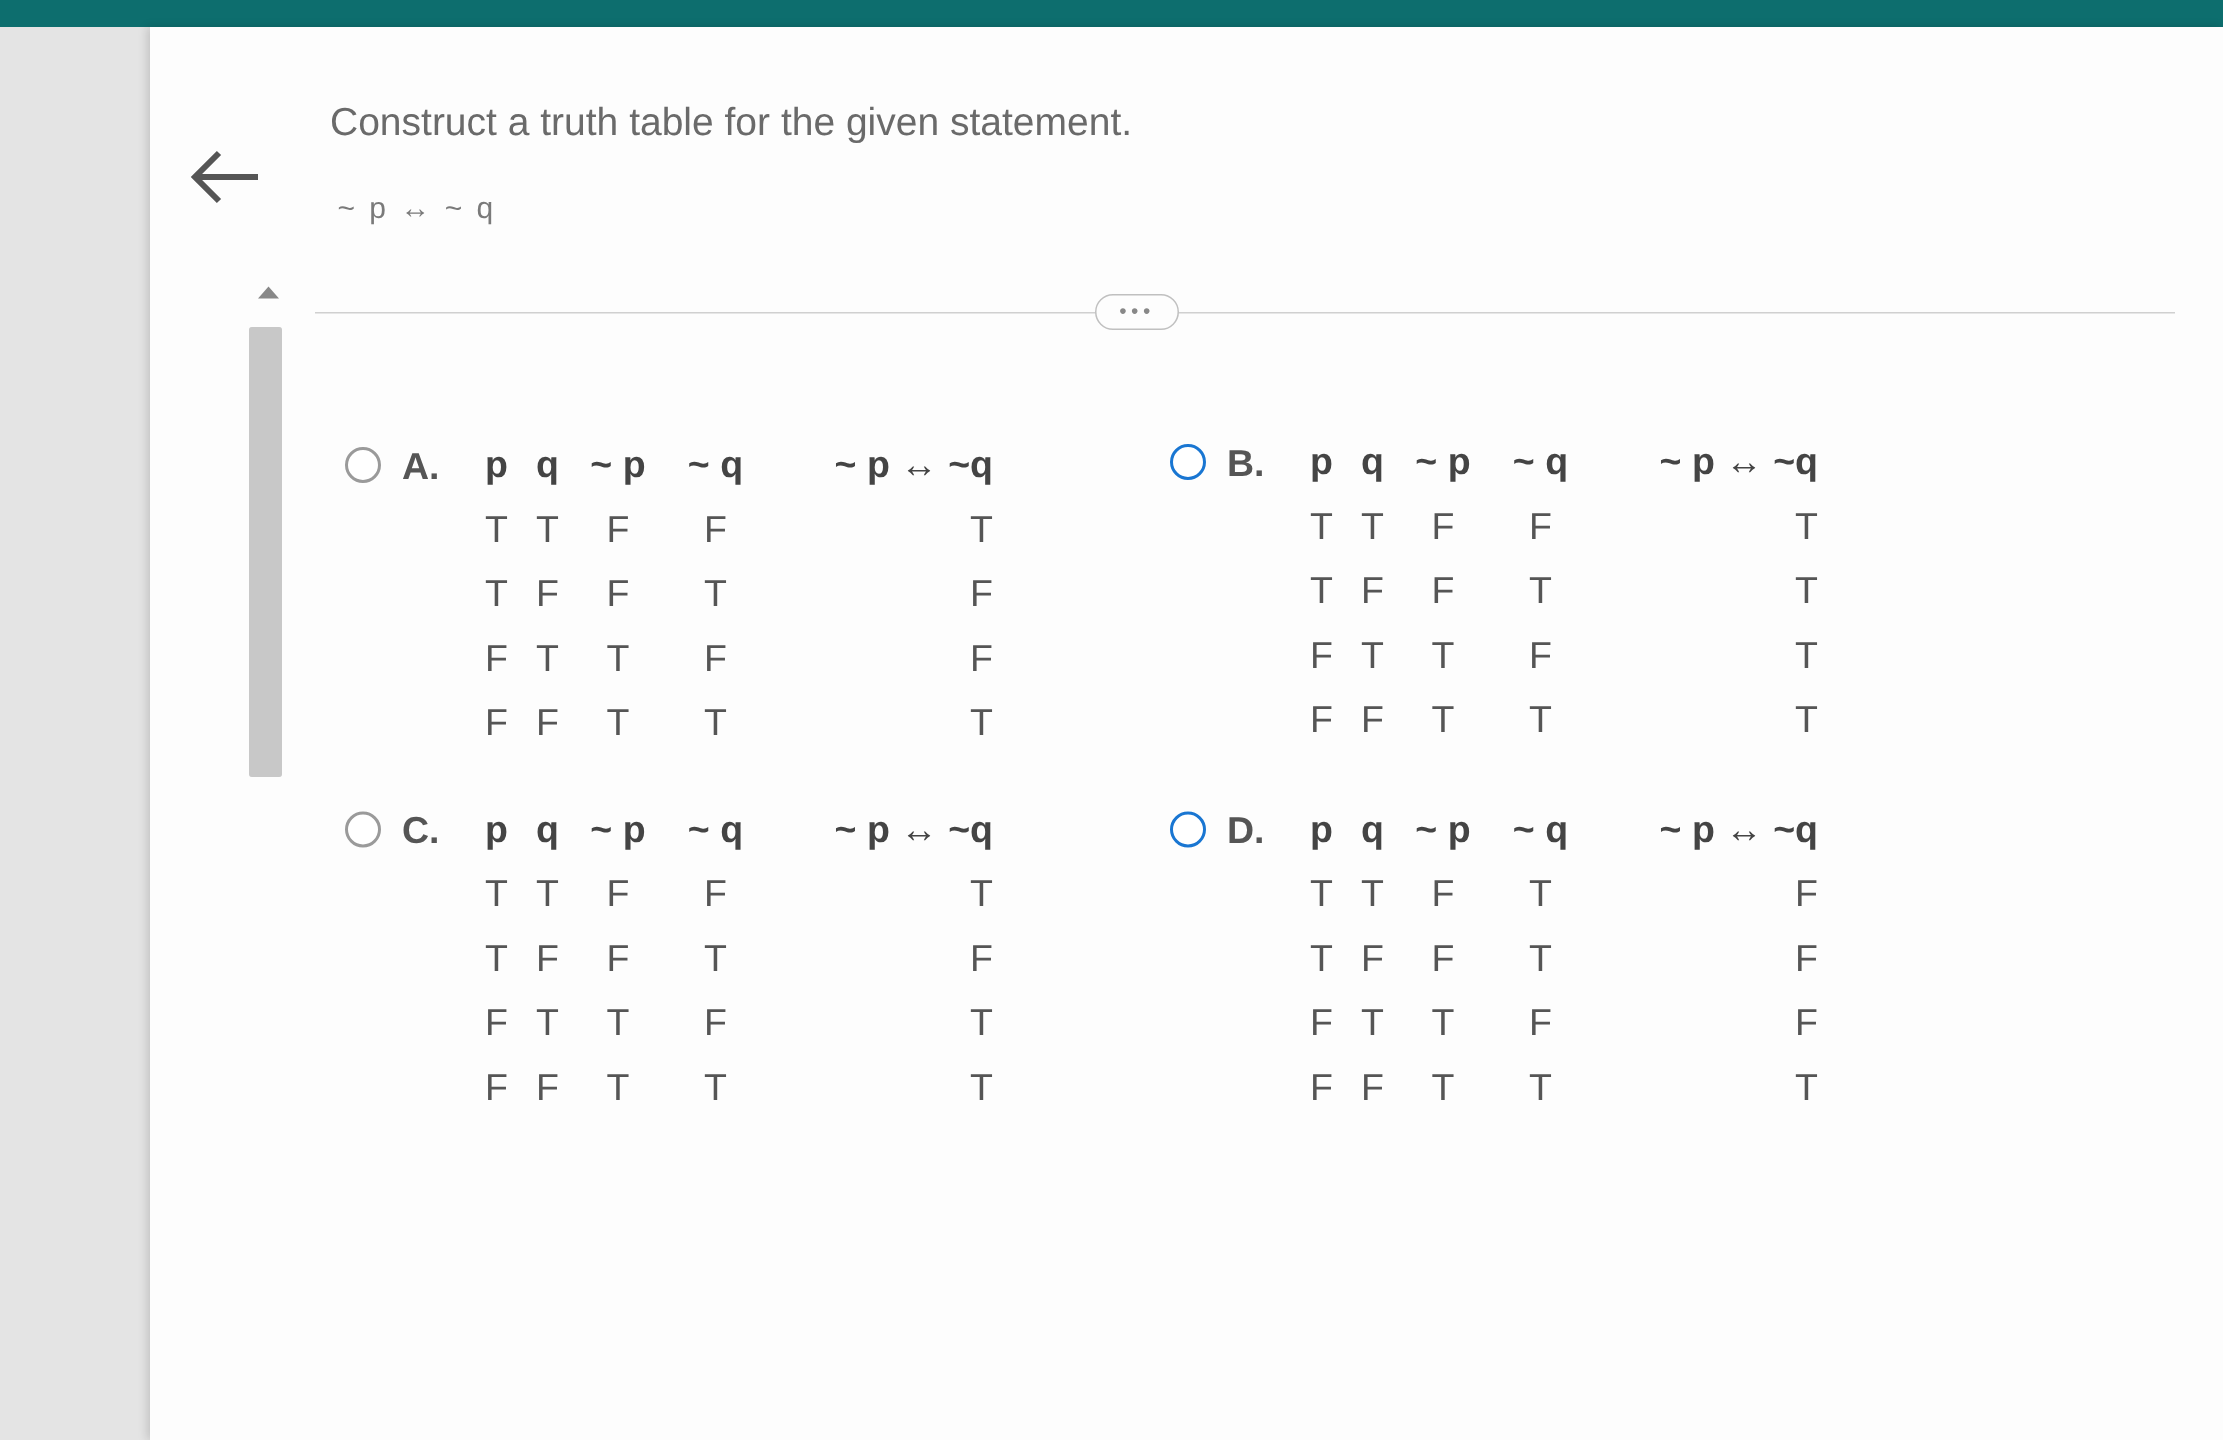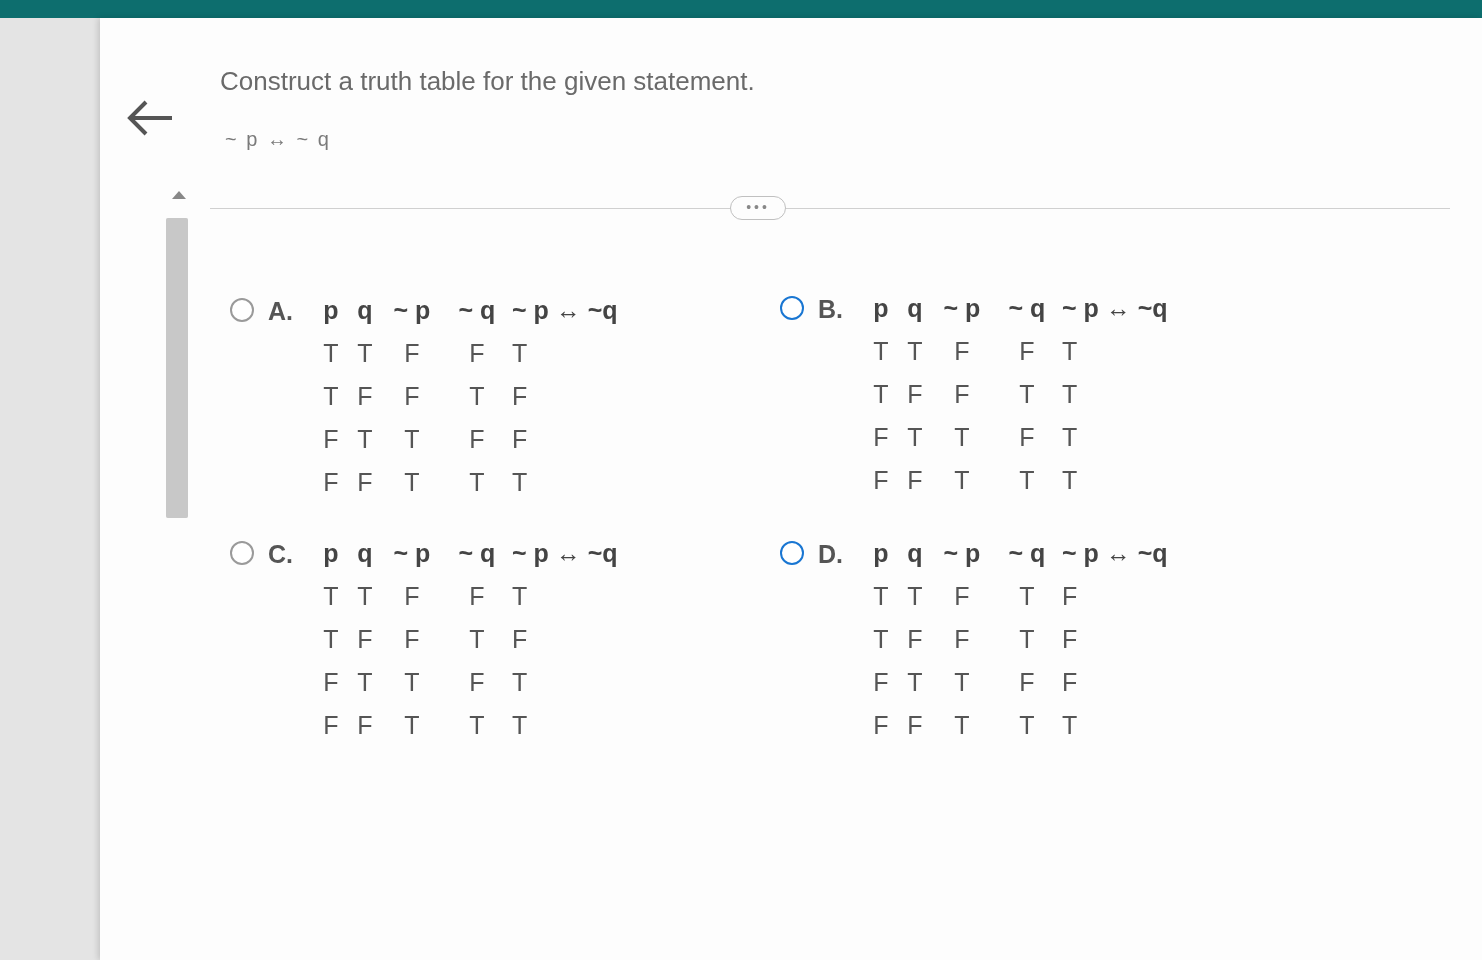--- a/index.html
+++ b/index.html
@@ -128,21 +128,21 @@
   }
   .tt-row {
     display: flex;
     align-items: baseline;
   }
   .tt-row.hdr { font-weight: bold; color: #444; }
   .c-p    { width: 34px; text-align: center; }
   .c-q    { width: 34px; text-align: center; }
   .c-np   { width: 60px; text-align: center; }
   .c-nq   { width: 70px; text-align: center; }
-  .c-res  { width: 150px; text-align: left; }
+  .c-res  { width: 150px; text-align: right; }
 </style>
 </head>
 <body>
 
 <div class="page">
 
   <div class="back-icon">
     <svg viewBox="0 0 60 60" width="60" height="60">
       <line x1="12" y1="30" x2="52" y2="30" stroke="#555" stroke-width="4"></line>
       <polyline points="26,14 10,30 26,46" fill="none" stroke="#555" stroke-width="4"></polyline>

